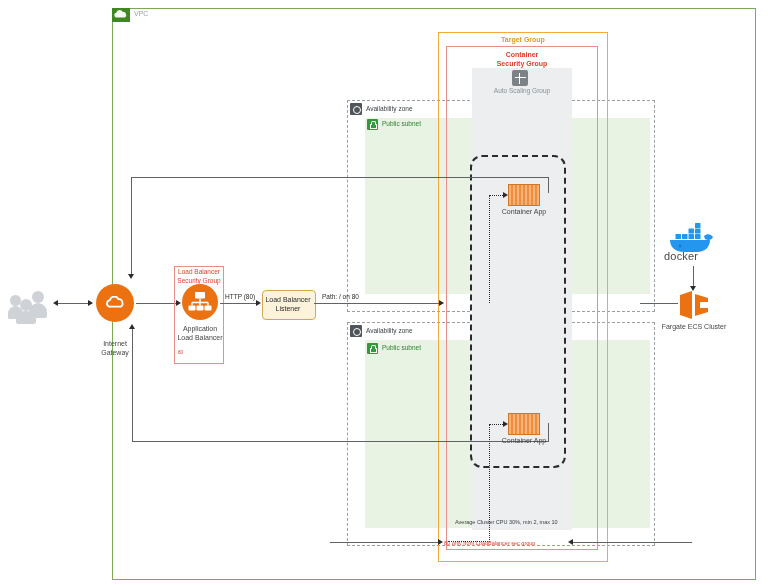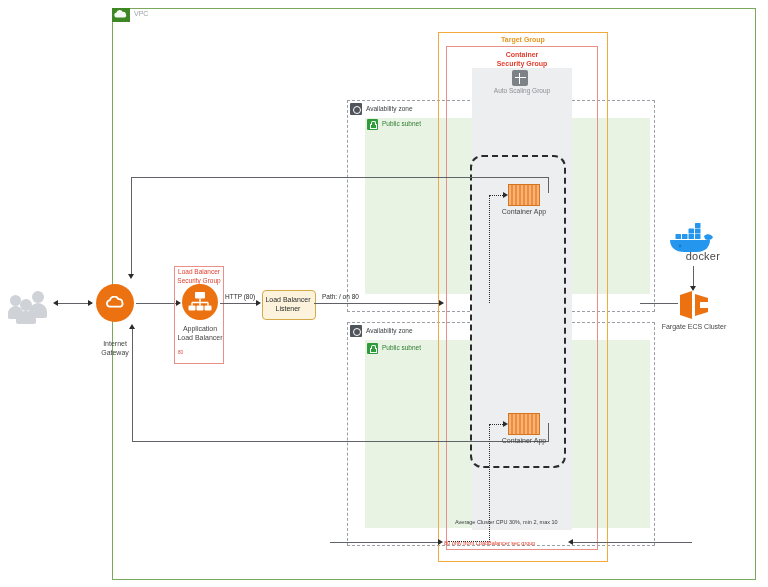--- a/index.html
+++ b/index.html
@@ -64,21 +64,21 @@
   .circ{position:absolute;border-radius:50%;background:#ec7211;}
   #igw-circ{left:96px;top:284px;width:38px;height:38px;}
   #igw-cloud{position:absolute;left:8px;top:12px;width:22px;height:12px;}
   #alb-circ{left:182px;top:284px;width:36px;height:36px;}
 
   .cont-ico{position:absolute;background:#ef8d3c;border:1.2px solid #d4741f;box-sizing:border-box;}
   .cont-stripes{position:absolute;left:0;top:0;right:0;bottom:0;
      background-image:repeating-linear-gradient(to right,#f6b47a 0 1.6px,#ef8d3c 1.6px 4px);}
 
   #docker{left:668px;top:222px;width:48px;height:34px;}
-  #docker-word{left:664px;top:250px;width:56px;text-align:right;font-size:11px;color:#4a4a4a;letter-spacing:.2px;}
+  #docker-word{left:664px;top:250px;width:56px;text-align:left;font-size:11px;color:#4a4a4a;letter-spacing:.2px;}
   #fargate{left:678px;top:290px;width:32px;height:30px;}
 </style>
 </head>
 <body>
 
 <div id="stage">
 
   <div class="box" id="vpc-box"></div>
   <div class="abs" id="vpc-tag">
     <svg width="18" height="14" viewBox="0 0 18 14">

